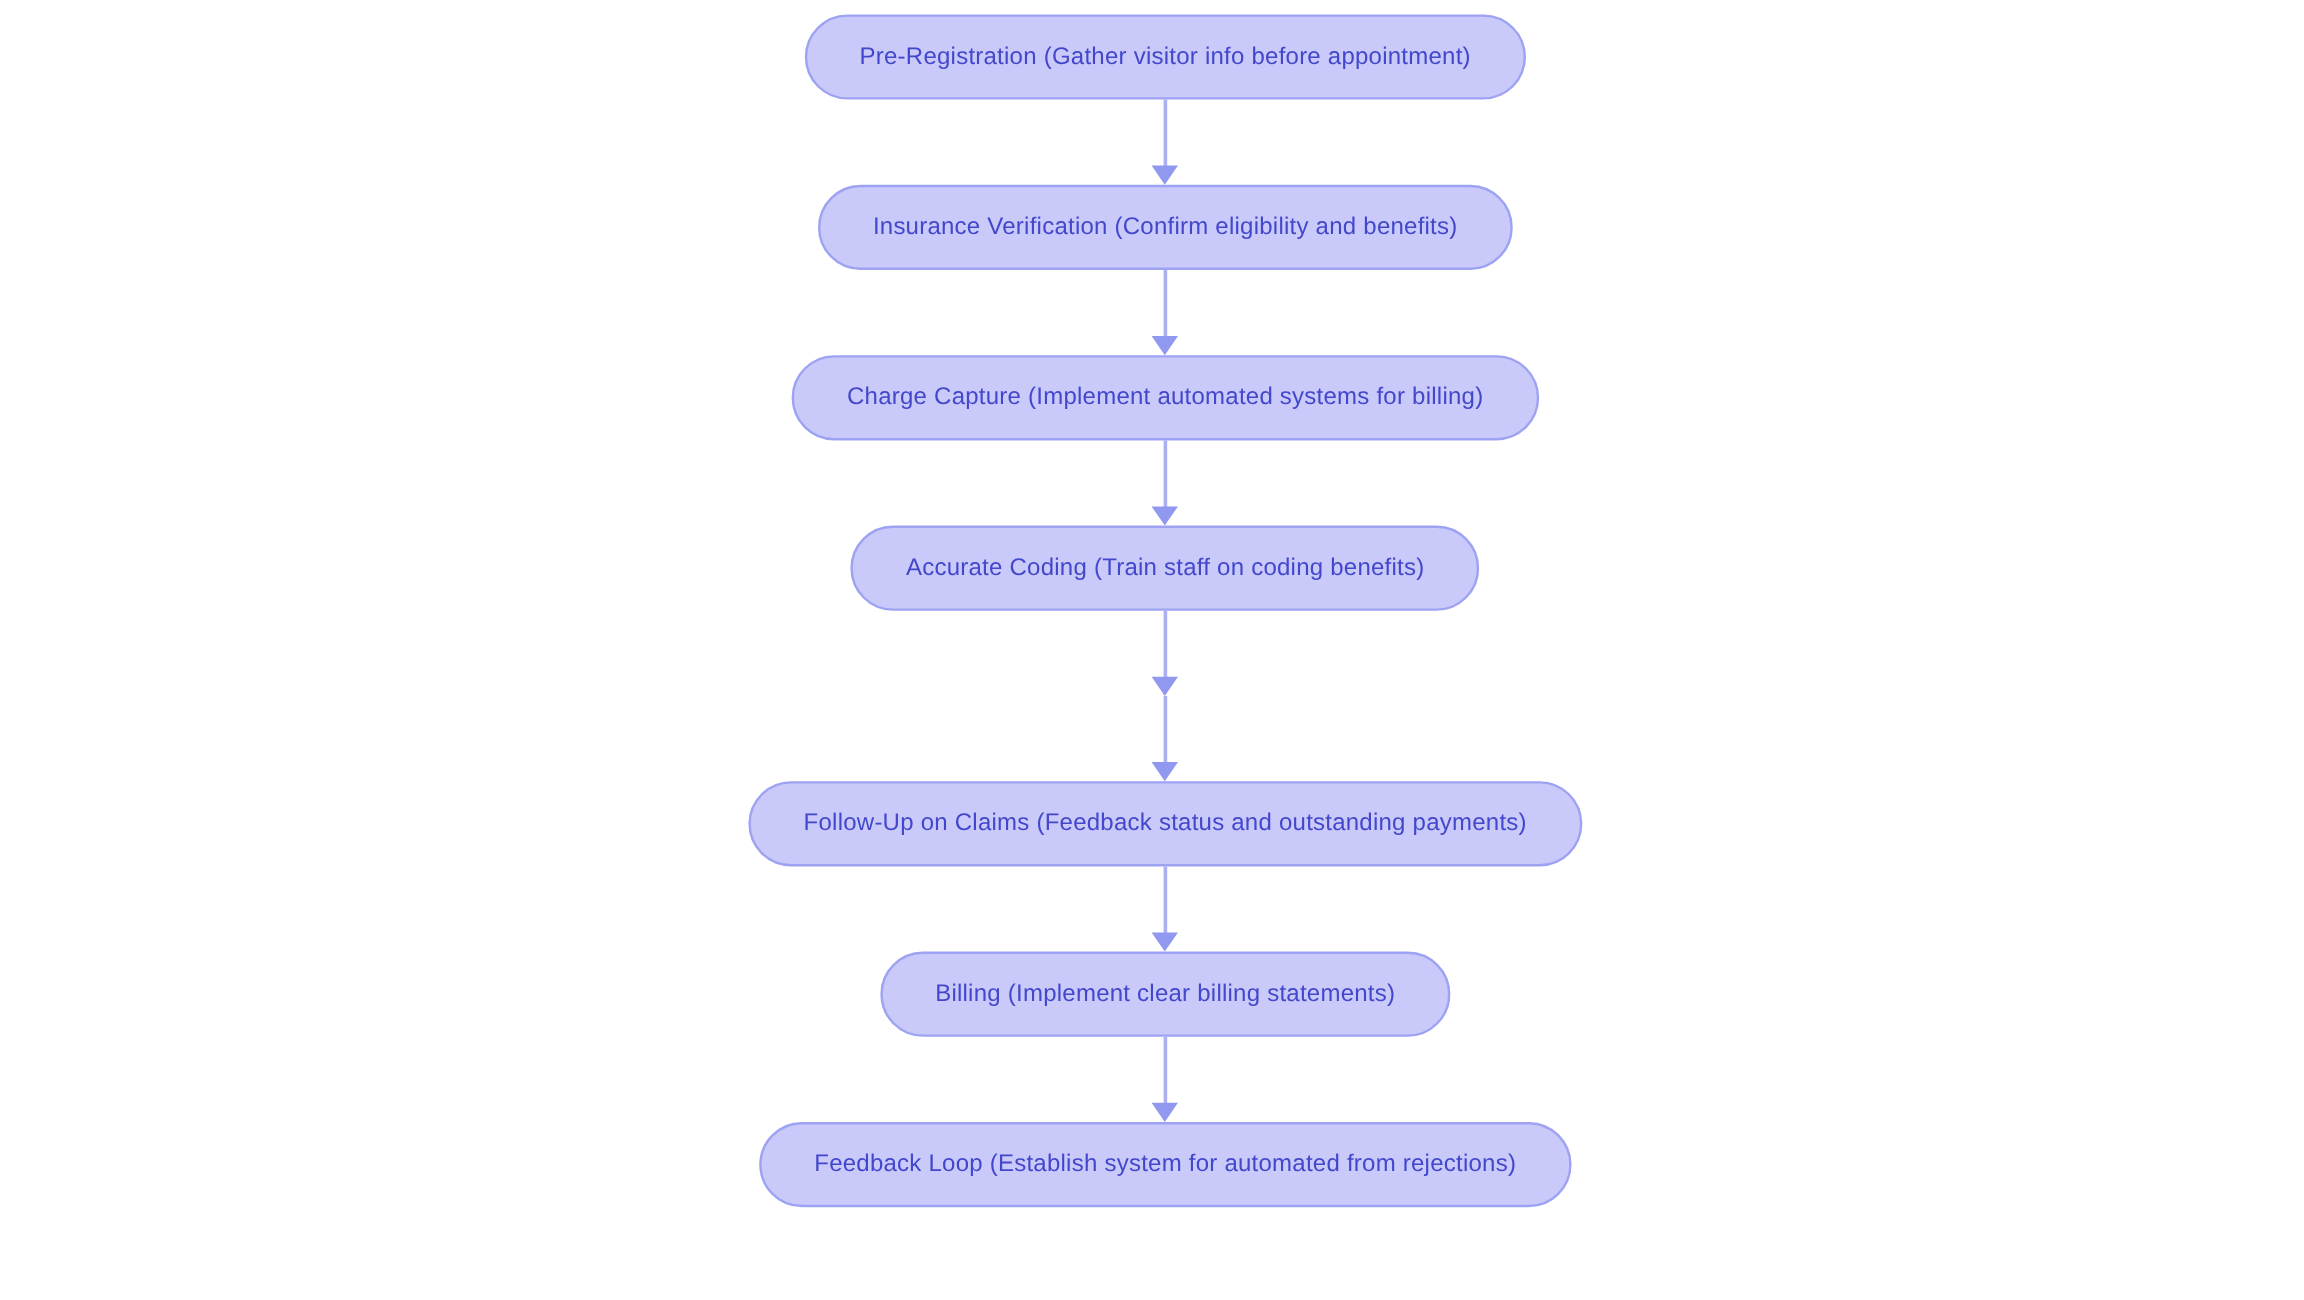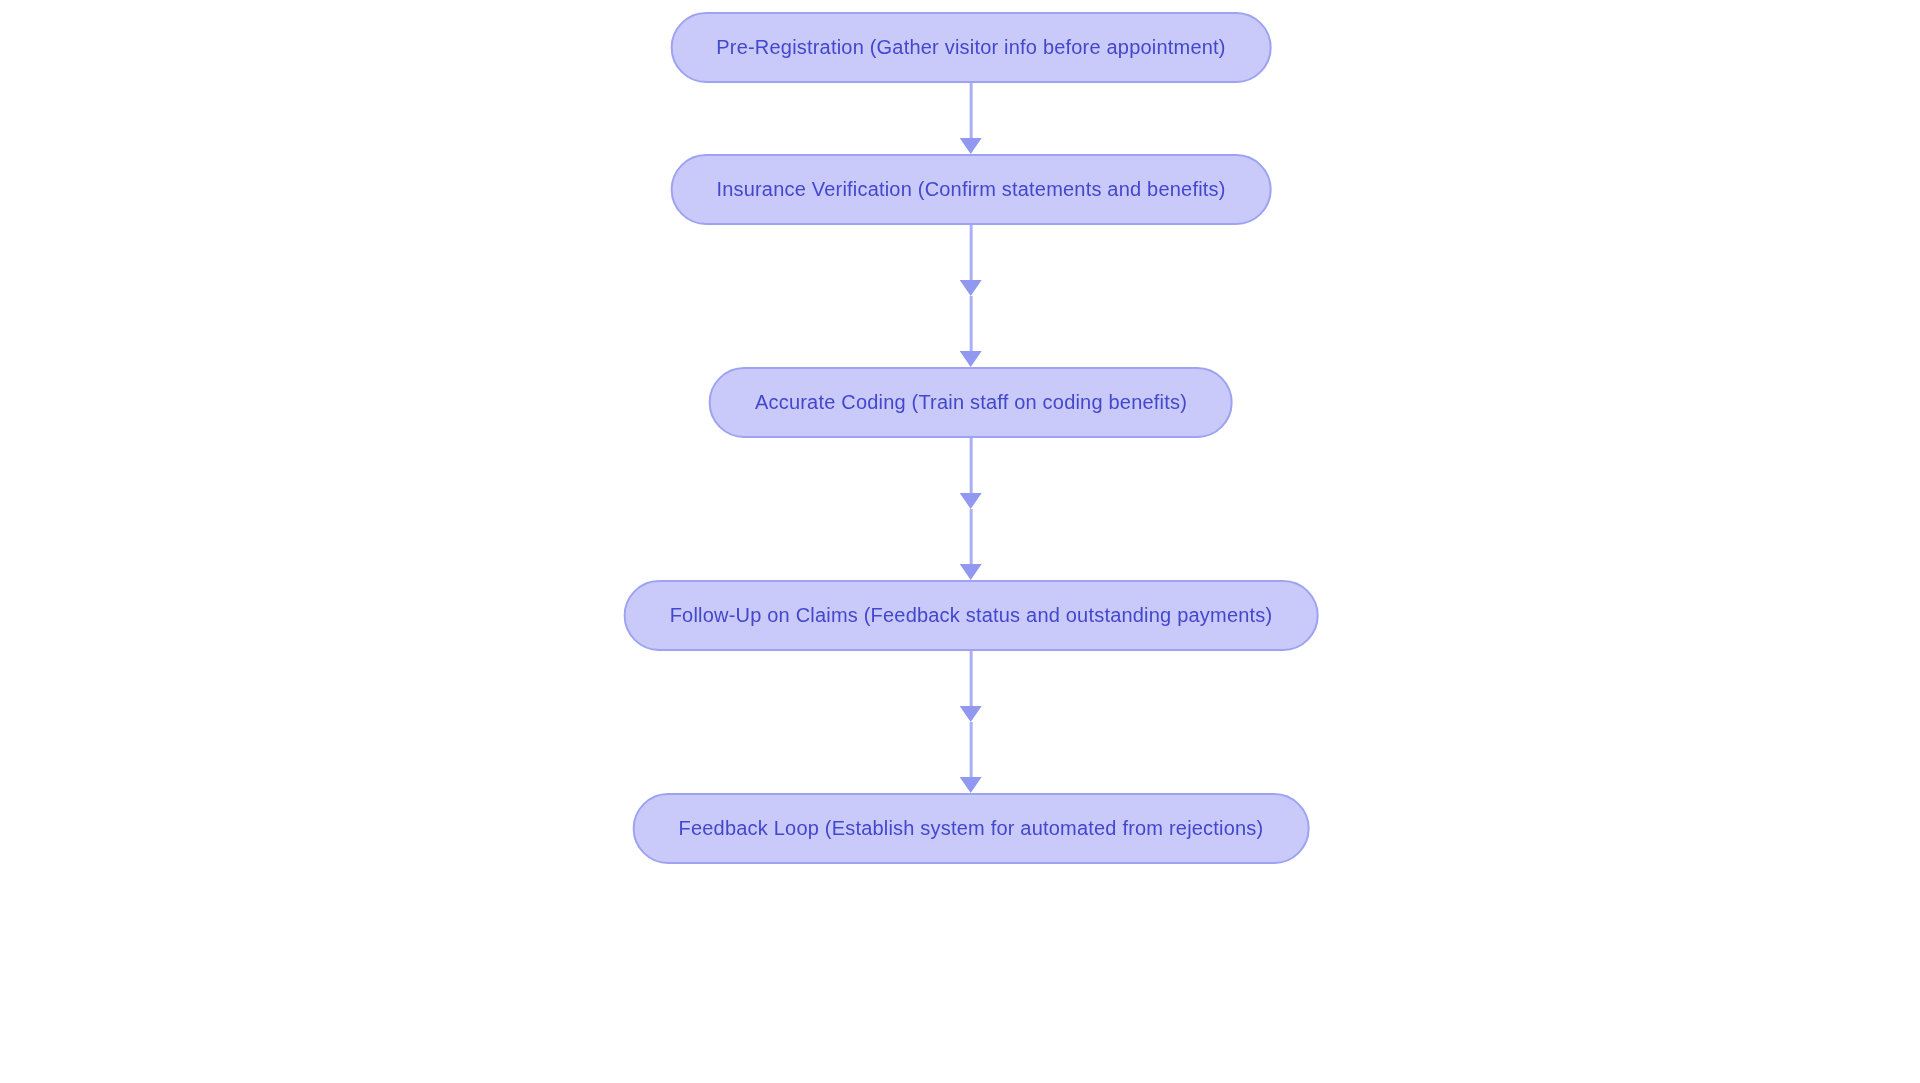--- a/index.html
+++ b/index.html
@@ -74,27 +74,28 @@
 <div class="canvas">
   <div class="flow">
 
     <div class="node">Pre-Registration (Gather visitor info before appointment)</div>
 
     <div class="arrow">
       <div class="line"></div>
       <div class="head"></div>
     </div>
 
-    <div class="node">Insurance Verification (Confirm statements and benefits)</div>
+    <div class="node">Insurance Verification (Confirm eligibility and benefits)</div>
 
     <div class="arrow">
       <div class="line"></div>
       <div class="head"></div>
     </div>
 
+    <div class="node">Charge Capture (Implement automated systems for billing)</div>
 
     <div class="arrow">
       <div class="line"></div>
       <div class="head"></div>
     </div>
 
     <div class="node">Accurate Coding (Train staff on coding benefits)</div>
 
     <div class="arrow">
       <div class="line"></div>
@@ -107,20 +108,21 @@
       <div class="head"></div>
     </div>
 
     <div class="node">Follow-Up on Claims (Feedback status and outstanding payments)</div>
 
     <div class="arrow">
       <div class="line"></div>
       <div class="head"></div>
     </div>
 
+    <div class="node">Billing (Implement clear billing statements)</div>
 
     <div class="arrow">
       <div class="line"></div>
       <div class="head"></div>
     </div>
 
     <div class="node">Feedback Loop (Establish system for automated from rejections)</div>
 
   </div>
 </div>

